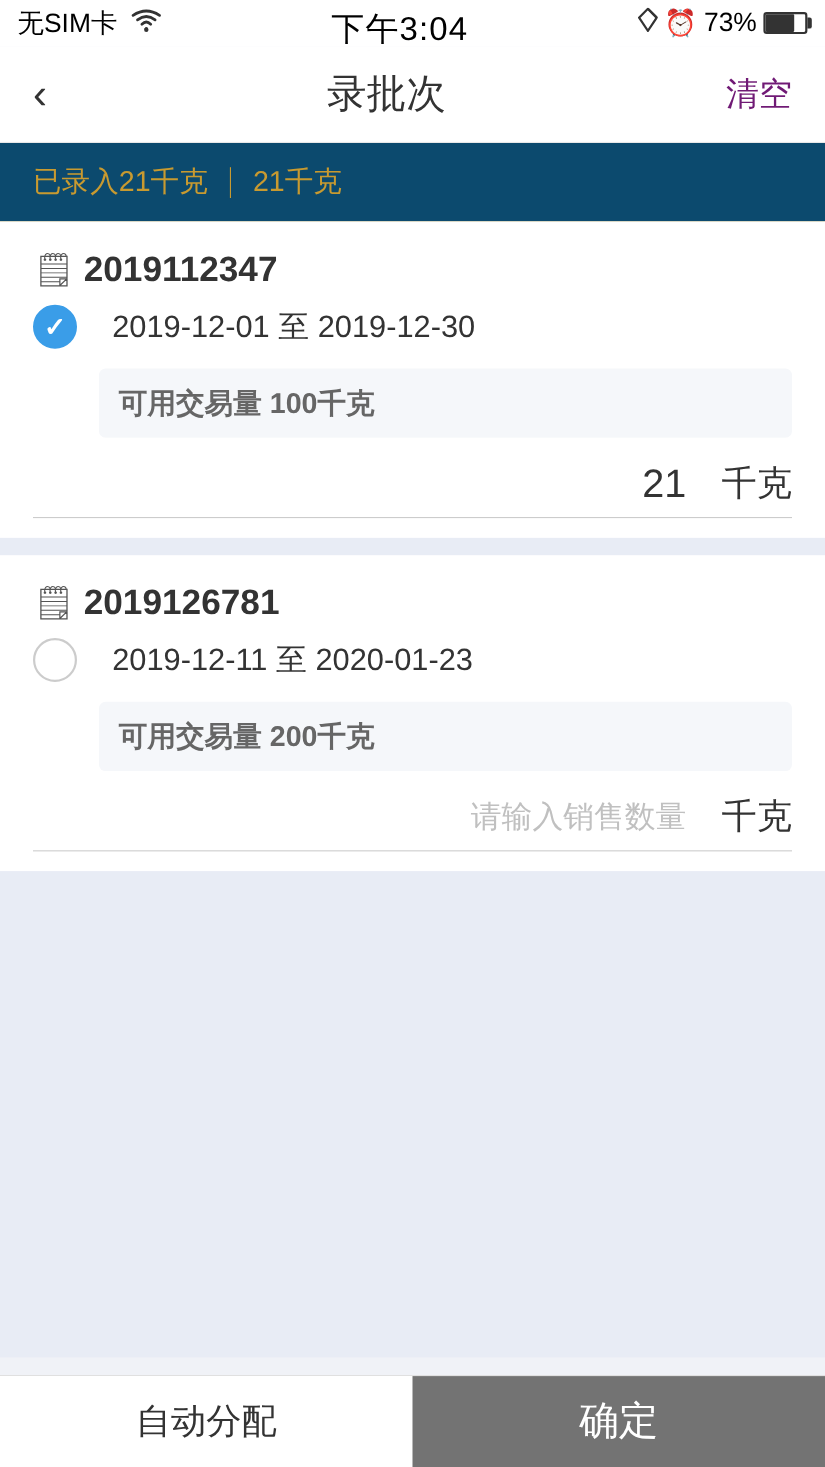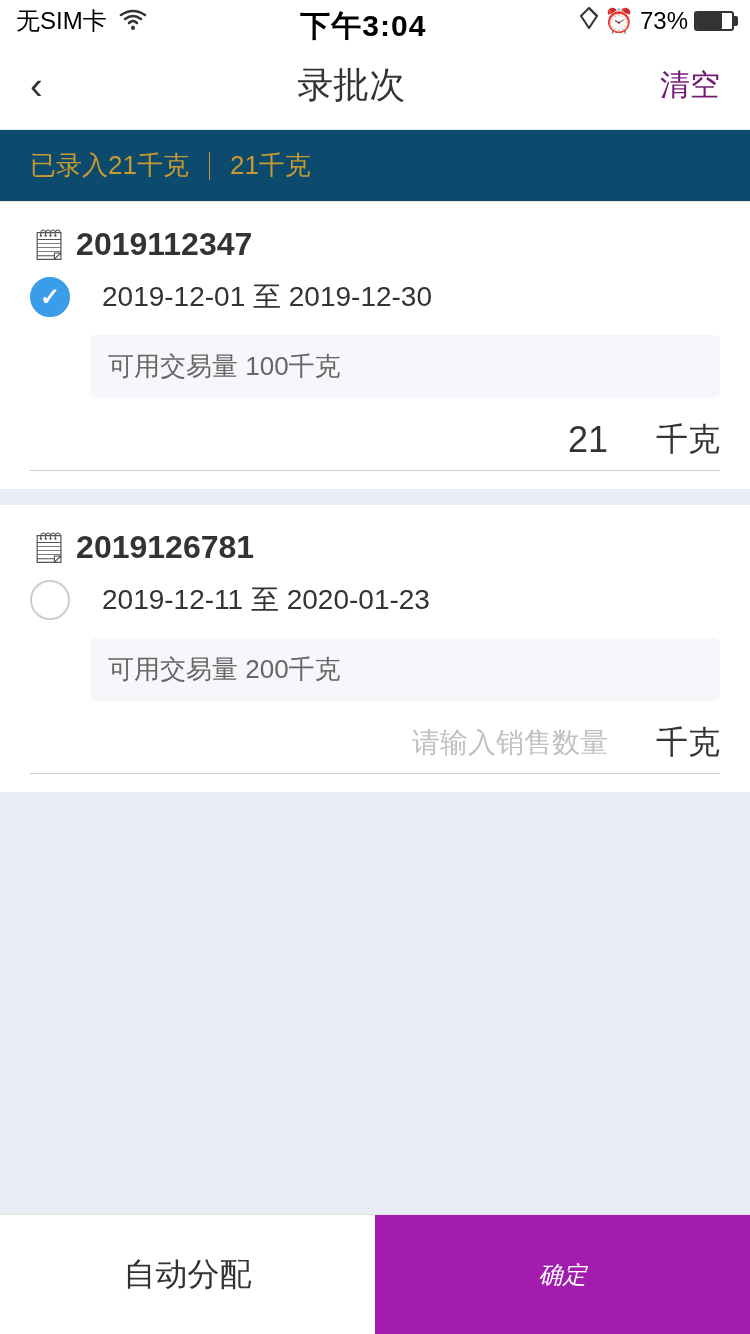--- a/index.html
+++ b/index.html
@@ -25,21 +25,21 @@
       font-size: 26px;
     }
     .status-left {
       display: flex;
       align-items: flex-end;
       gap: 12px;
       font-size: 24px;
     }
     .status-center {
       font-size: 30px;
-      font-weight: 700;
+      font-weight: 400;
       letter-spacing: 1px;
       margin-top: 11px;
     }
     .status-right {
       display: flex;
       align-items: center;
       gap: 6px;
       font-size: 24px;
     }
     .battery-icon {
@@ -179,41 +179,42 @@
       color: #333;
     }
     .batch-available {
       margin: 0 0 0 60px;
       padding: 14px 18px;
       background: #f5f7fa;
       border-radius: 6px;
       font-size: 26px;
       color: #666;
       margin-bottom: 0;
+      font-weight: bold;
     }
 
     
     .amount-row {
       display: flex;
       align-items: center;
       justify-content: flex-end;
       padding: 20px 30px 0;
       background: #fff;
       gap: 24px;
     }
     .amount-value {
       font-size: 36px;
       color: #333;
       font-weight: 400;
       text-align: right;
     }
     .amount-unit {
       font-size: 32px;
       color: #333;
-      margin-left: 24px;
+      margin-left: 8px;
     }
     .amount-underline {
       border: none;
       border-bottom: 1px solid #ccc;
       margin: 8px 30px 18px;
       background: transparent;
     }
 
     
     .separator {
@@ -226,21 +227,21 @@
       font-size: 28px;
       color: #c0c0c0;
     }
 
     
     .bottom-bar {
       position: fixed;
       bottom: 0;
       left: 0;
       width: 750px;
-      height: 120px;
+      height: 84px;
       display: flex;
       background: #fff;
       border-top: 1px solid #e0e0e0;
     }
     .btn-auto {
       flex: 1;
       display: flex;
       align-items: center;
       justify-content: center;
       font-size: 32px;
@@ -248,27 +249,26 @@
       background: #fff;
       cursor: pointer;
       border: none;
       outline: none;
     }
     .btn-confirm {
       flex: 1;
       display: flex;
       align-items: center;
       justify-content: center;
-      font-size: 24px;
+      font-size: 36px;
       color: #fff;
-      background: #a21caf;
+      background: #737373;
       cursor: pointer;
       border: none;
       outline: none;
-      font-style: italic;
     }
 
     
     .page {
       display: flex;
       flex-direction: column;
       min-height: 1334px;
     }
     .main-content {
       flex: 1;

